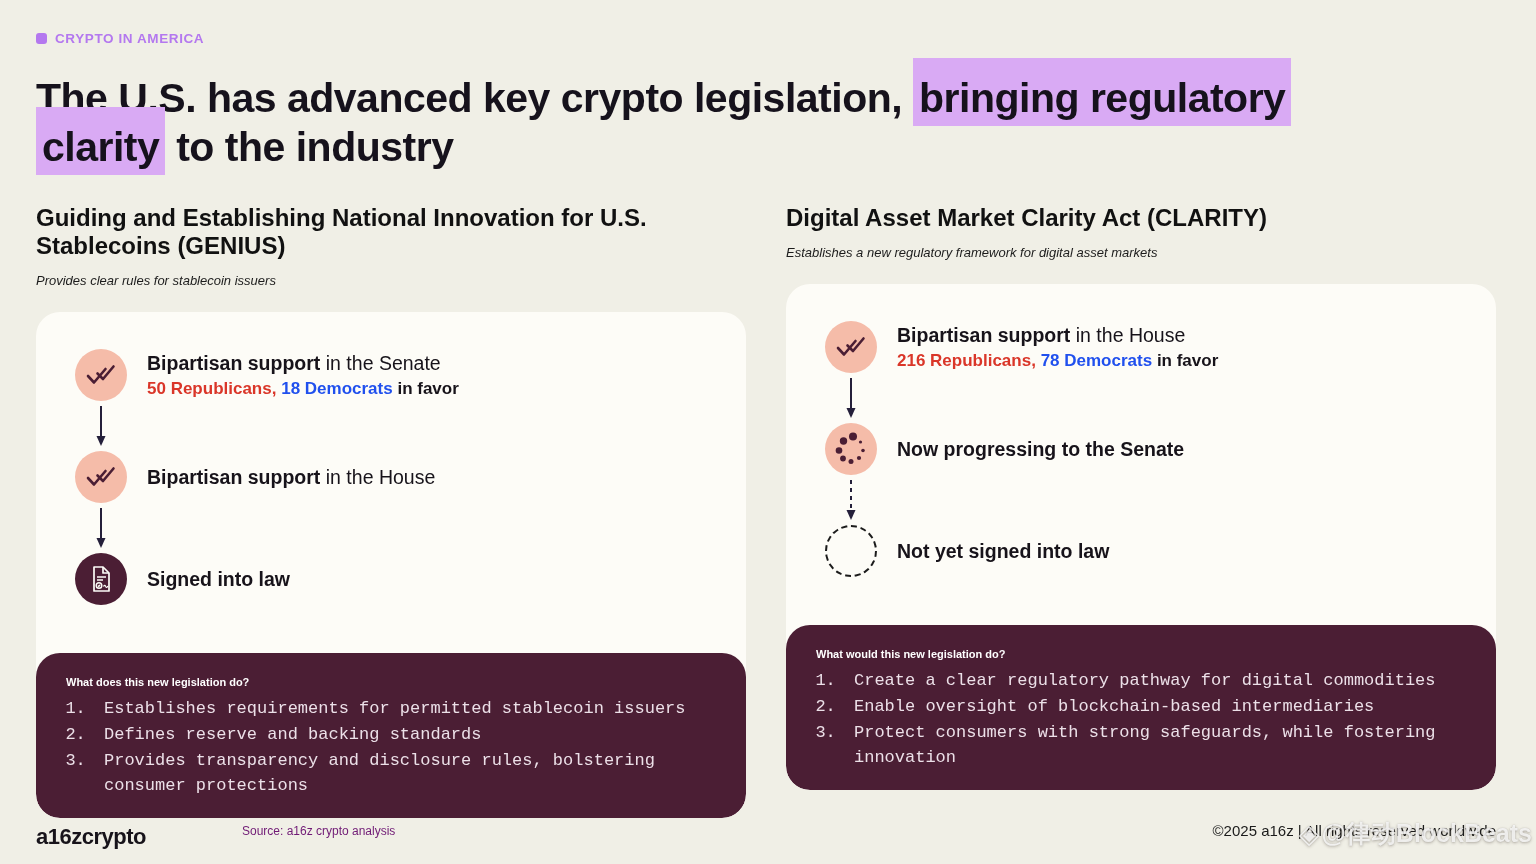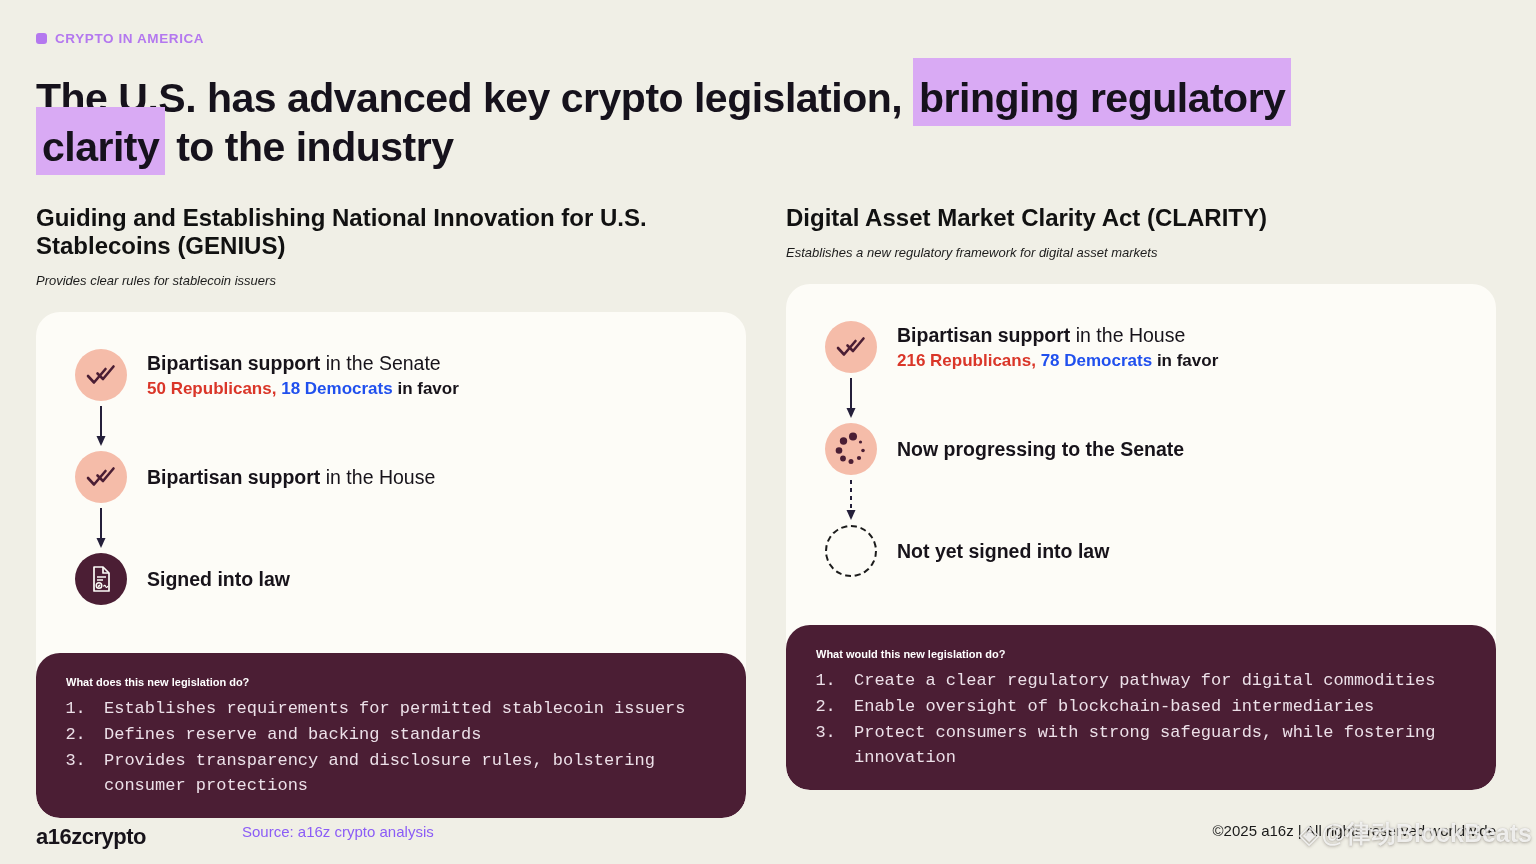--- a/index.html
+++ b/index.html
@@ -37,21 +37,21 @@
   .rep{color:var(--red);} .dem{color:var(--blue);}
   .arrow{margin-left:20px;height:50px;display:flex;align-items:center;}
 
   .panel{background:var(--maroon);border-radius:24px;height:180px;padding:23px 30px 0 30px;}
   .panel-heading{color:#ffffff;font-size:11px;font-weight:700;margin-bottom:8px;}
   .panel ol{margin-left:30px;color:var(--panel_text);font-size:17px;line-height:25px;font-family:Liberation Mono, monospace;}
   .panel ol li{padding-left:8px;margin-bottom:1px;}
 
   .footer{position:absolute;left:36px;right:36px;bottom:14px;display:flex;align-items:center;}
   .logo{font-size:22px;font-weight:800;letter-spacing:-.5px;color:#17131a;margin-top:12px;}
-  .source{font-size:15px;color:#8b5cf6;margin-left:96px;}
+  .source{font-size:12px;color:#701a75;margin-left:96px;}
   .footer-right{margin-left:auto;position:relative;}
   .copyright{font-size:15px;color:#1b1b1b;padding-right:4px;margin-left:13px;}
   .watermark{position:absolute;right:-32px;bottom:-10px;font-size:25px;font-weight:700;
     color:rgba(255,255,255,.82);text-shadow:0 1px 3px rgba(60,50,40,.35), 0 0 1px rgba(0,0,0,.2);
     white-space:nowrap;display:flex;align-items:center;gap:2px;}
   .wm-diamond{font-size:27px;}
 </style>
 </head>
 <body>
 

